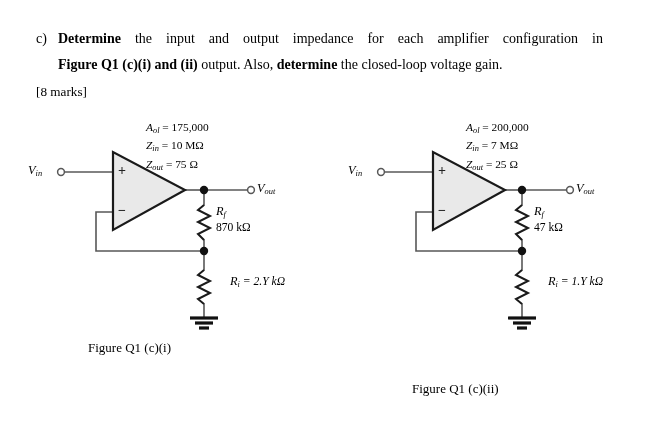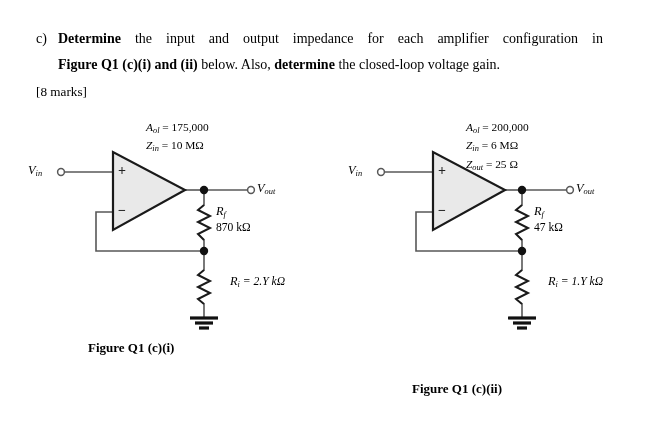--- a/index.html
+++ b/index.html
@@ -102,33 +102,33 @@
     white-space: nowrap;
     line-height: 13px;
   }
   .lbl-ital { font-style: italic; }
   .lbl .big { font-size: 12.4px; }
 
   .caption {
     position: absolute;
     top: 222px;
     font-size: 13px;
-    font-weight: bold;
+    font-weight: normal;
     white-space: nowrap;
   }
 </style>
 </head>
 <body>
 
 <div id="question-block">
   <div class="q-line first">
     <span class="q-marker">c)</span><span class="q-justify"><b>Determine</b> <span>the input and output impedance for each amplifier configuration in</span></span>
   </div>
   <div class="q-line">
-    <span class="q-indent"></span><b>Figure Q1 (c)(i) and (ii)</b> <span>below. Also,</span> <b>determine</b> <span>the closed-loop voltage gain.</span>
+    <span class="q-indent"></span><b>Figure Q1 (c)(i) and (ii)</b> <span>output. Also,</span> <b>determine</b> <span>the closed-loop voltage gain.</span>
   </div>
 </div>
 <div id="marks-line">[8 marks]</div>
 
 <div id="figures">
 
   <div class="figure" id="figure-left">
 
     <svg class="circuit-svg" width="331" height="230" viewBox="0 0 331 230">
       <g stroke="#585858" stroke-width="1.6" fill="none" stroke-linecap="square">
@@ -165,20 +165,21 @@
       <g stroke="#111111" stroke-linecap="butt">
         <line x1="190" y1="200" x2="218" y2="200" stroke-width="3.2"></line>
         <line x1="195" y1="205" x2="213" y2="205" stroke-width="3.2"></line>
         <line x1="199" y1="210" x2="209" y2="210" stroke-width="3.2"></line>
       </g>
     </svg>
 
     <div class="spec-block" style="left:146px; top:2px;">
       <span class="row"><span class="sym">A</span><span class="sub">ol</span> <span>= 175,000</span></span>
       <span class="row"><span class="sym">Z</span><span class="sub">in</span> <span>= 10 MΩ</span></span>
+      <span class="row"><span class="sym">Z</span><span class="sub">out</span> <span>= 75 Ω</span></span>
     </div>
 
     <div class="lbl" style="left:28px; top:46px;">
       <span class="lbl-ital big">V</span><span class="sub">in</span>
     </div>
 
     <div class="lbl" style="left:257px; top:64px;">
       <span class="lbl-ital big">V</span><span class="sub">out</span>
     </div>
 
@@ -224,21 +225,21 @@
 
       <g stroke="#111111" stroke-linecap="butt">
         <line x1="188" y1="200" x2="216" y2="200" stroke-width="3.2"></line>
         <line x1="193" y1="205" x2="211" y2="205" stroke-width="3.2"></line>
         <line x1="197" y1="210" x2="207" y2="210" stroke-width="3.2"></line>
       </g>
     </svg>
 
     <div class="spec-block" style="left:146px; top:2px;">
       <span class="row"><span class="sym">A</span><span class="sub">ol</span> <span>= 200,000</span></span>
-      <span class="row"><span class="sym">Z</span><span class="sub">in</span> <span>= 6 MΩ</span></span>
+      <span class="row"><span class="sym">Z</span><span class="sub">in</span> <span>= 7 MΩ</span></span>
       <span class="row"><span class="sym">Z</span><span class="sub">out</span> <span>= 25 Ω</span></span>
     </div>
 
     <div class="lbl" style="left:28px; top:46px;">
       <span class="lbl-ital big">V</span><span class="sub">in</span>
     </div>
     <div class="lbl" style="left:256px; top:64px;">
       <span class="lbl-ital big">V</span><span class="sub">out</span>
     </div>
     <div class="lbl" style="left:118px; top:46px; font-size:14px; font-weight:bold; color:#222;">+</div>

